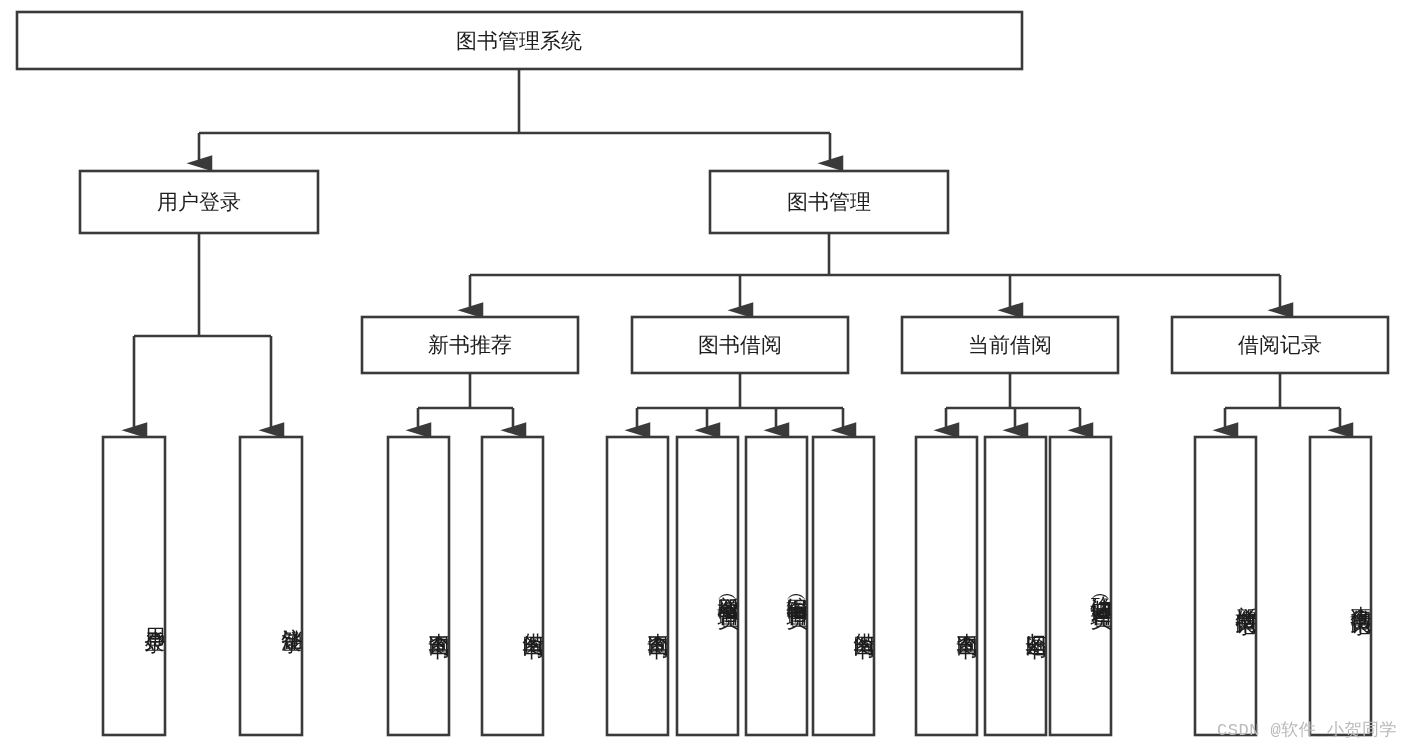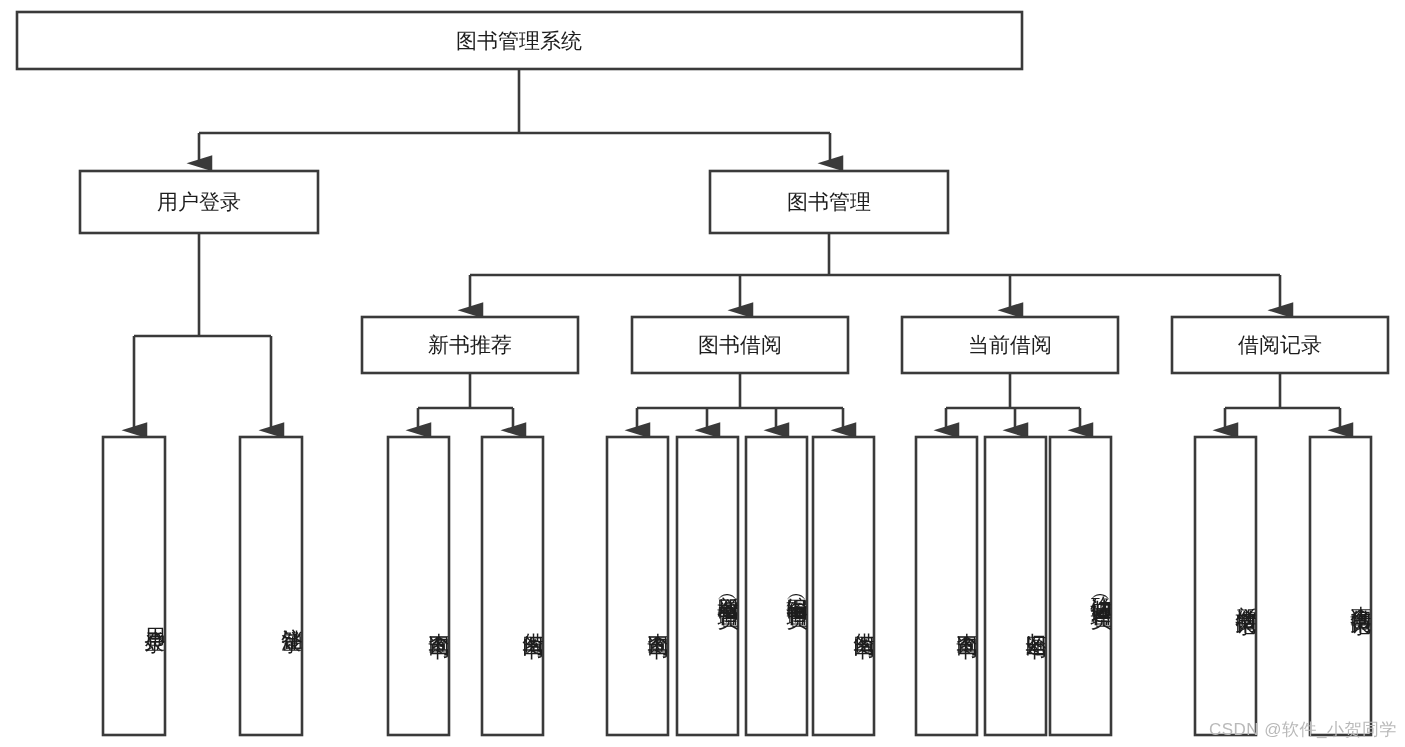--- a/index.html
+++ b/index.html
@@ -54,21 +54,21 @@
     line-height: 1;
     white-space: nowrap;
     pointer-events: none;
   }
   .watermark {
     position: absolute;
     right: 8px;
     bottom: 6px;
     font-size: 17px;
     color: #b9b9b9;
-    font-family: Liberation Sans, sans-serif;
+    font-family: Liberation Mono, monospace;
     letter-spacing: 0.5px;
     white-space: nowrap;
   }
 </style>
 </head>
 <body>
 
 <div id="diagram-root">
 
   <svg class="diagram-canvas" viewBox="0 0 1405 747">

